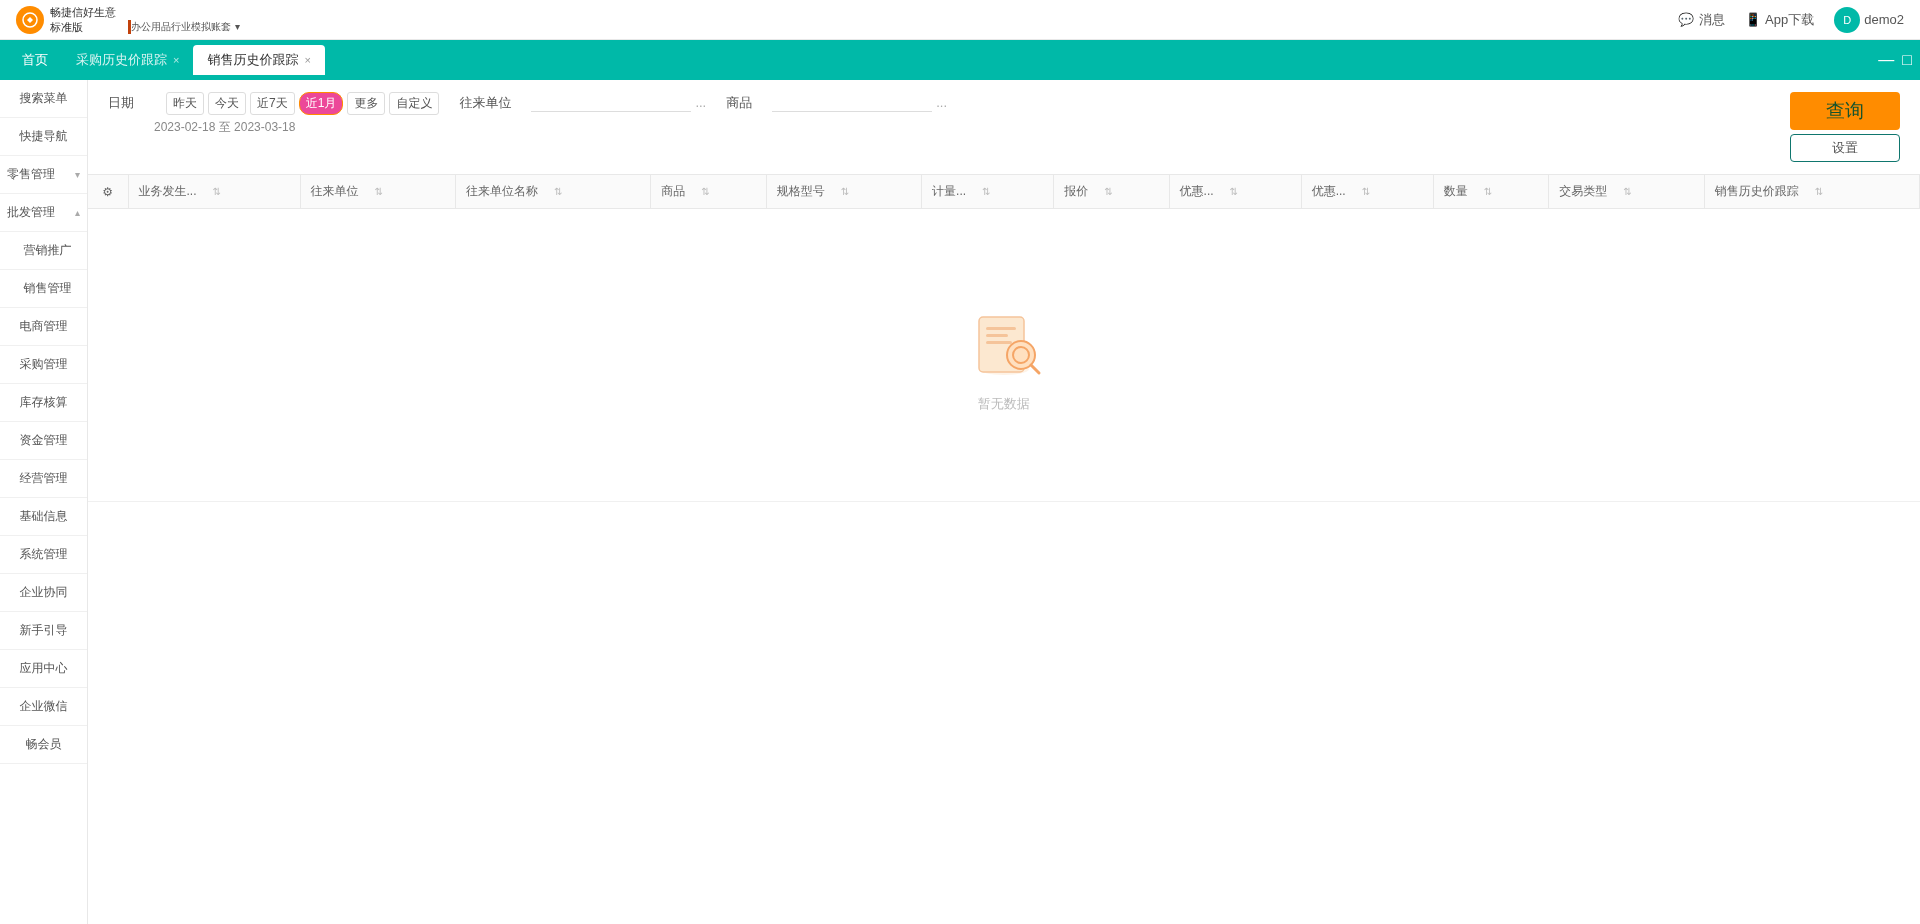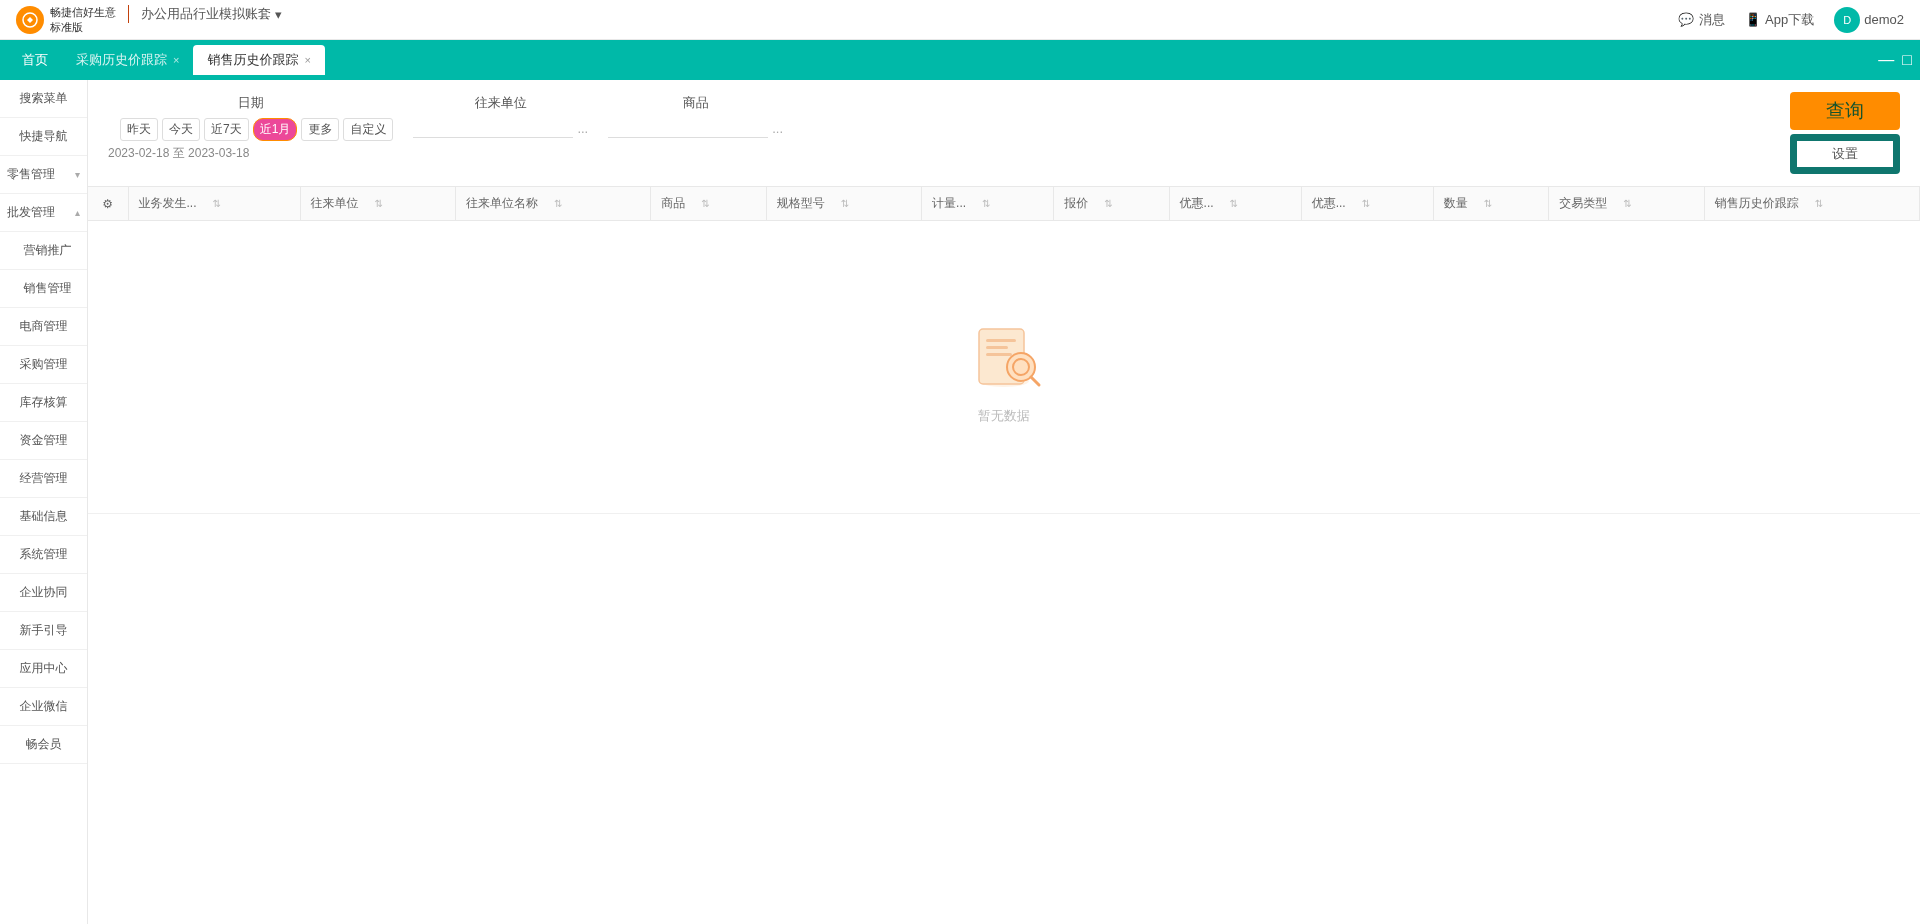--- a/index.html
+++ b/index.html
@@ -4,25 +4,25 @@
   <style>
     * { margin: 0; padding: 0; box-sizing: border-box; }
     body { font-family: 'Microsoft YaHei', Arial, sans-serif; font-size: 13px; background: #f5f5f5; display: flex; flex-direction: column; height: 924px; overflow: hidden; }
 
     
     .top-bar {
       display: flex; align-items: center; justify-content: space-between;
       background: #fff; height: 40px; padding: 0 16px;
       border-bottom: 1px solid #e8e8e8; flex-shrink: 0;
     }
-    .top-bar-left { display: flex; align-items: flex-start; gap: 8px; }
+    .top-bar-left { display: flex; align-items: flex-end; gap: 8px; }
     .logo-area { display: flex; align-items: center; gap: 6px; }
     .logo-icon { width: 28px; height: 28px; background: #ff8c00; border-radius: 50%; display: flex; align-items: center; justify-content: center; color: white; font-size: 10px; font-weight: bold; }
     .logo-text { font-size: 11px; color: #333; line-height: 1.3; }
-    .app-selector { display: flex; align-items: center; gap: 4px; color: #555; font-size: 13px; cursor: pointer; border-left: 1px solid #c2410c; padding-left: 12px; margin-left: 4px; }
+    .app-selector { display: flex; align-items: center; gap: 4px; color: #555; font-size: 10px; cursor: pointer; border-left: 3px solid #c2410c; margin-left: 4px; }
     .top-bar-right { display: flex; align-items: center; gap: 20px; }
     .top-bar-action { display: flex; align-items: center; gap: 4px; color: #555; cursor: pointer; font-size: 13px; }
 
     
     .tab-bar {
       display: flex; align-items: center;
       background: #00b9a8; height: 40px; padding: 0 8px; flex-shrink: 0;
     }
     .tab-item {
       display: flex; align-items: center; gap: 6px;
@@ -63,33 +63,33 @@
     .page-actions { display: flex; align-items: center; gap: 16px; }
     .page-action-btn { display: flex; align-items: center; gap: 4px; color: #555; cursor: pointer; font-size: 13px; }
     .only-last-checkbox { display: flex; align-items: center; gap: 4px; }
     .checkbox-checked { width: 14px; height: 14px; background: #00b9a8; border-radius: 2px; display: flex; align-items: center; justify-content: center; color: white; font-size: 10px; cursor: pointer; }
 
     
     .filter-bar {
       display: flex; align-items: flex-start; padding: 12px 20px; gap: 20px;
       background: #fff; border-bottom: 1px solid #e8e8e8; flex-shrink: 0; flex-wrap: wrap;
     }
-    .filter-group { display: flex; align-items: center; gap: 6px; flex-direction: column; }
+    .filter-group { display: flex; align-items: flex-start; gap: 20px; }
     .filter-label { color: #555; font-size: 13px; white-space: nowrap; padding-top: 2px; }
     .filter-date-group { display: flex; flex-direction: column; gap: 4px; }
     .filter-date-btns { display: flex; gap: 4px; align-items: center; margin-left: 12px; }
     .date-btn { padding: 2px 6px; border: 1px solid #ddd; border-radius: 3px; cursor: pointer; color: #555; font-size: 12px; background: #fff; }
     .date-btn.active { background: #ec4899; color: white; border-color: #ff8c00; border-radius: 10px; }
     .date-range { font-size: 12px; color: #888; }
     .filter-input-group { display: flex; align-items: center; gap: 4px; }
     .filter-input { border: none; border-bottom: 1px solid #ddd; padding: 2px 6px; font-size: 13px; width: 160px; outline: none; color: #333; }
     .filter-dots { color: #aaa; cursor: pointer; }
     .filter-actions { display: flex; flex-direction: column; gap: 4px; margin-left: auto; }
     .btn-query { background: #ff8c00; color: #14532d; border: none; padding: 6px 36px; border-radius: 4px; cursor: pointer; font-size: 19px; }
-    .btn-settings { background: #fff; color: #555; border: 7px solid #0f766e; padding: 4px 16px; border-radius: 4px; cursor: pointer; font-size: 13px; }
+    .btn-settings { background: #fff; color: #555; border: 1px solid #0f766e; padding: 4px 16px; border-radius: 4px; cursor: pointer; font-size: 13px; }
 
     
     .table-container { flex: 1; overflow: auto; }
     .data-table { width: 100%; border-collapse: collapse; }
     .data-table th {
       background: #fafafa; border-bottom: 1px solid #e8e8e8; border-right: 1px solid #e8e8e8;
       padding: 8px 10px; text-align: left; font-size: 12px; color: #666; font-weight: 500;
       white-space: nowrap; position: sticky; top: 0;
     }
     .data-table th:first-child { width: 40px; text-align: center; }

